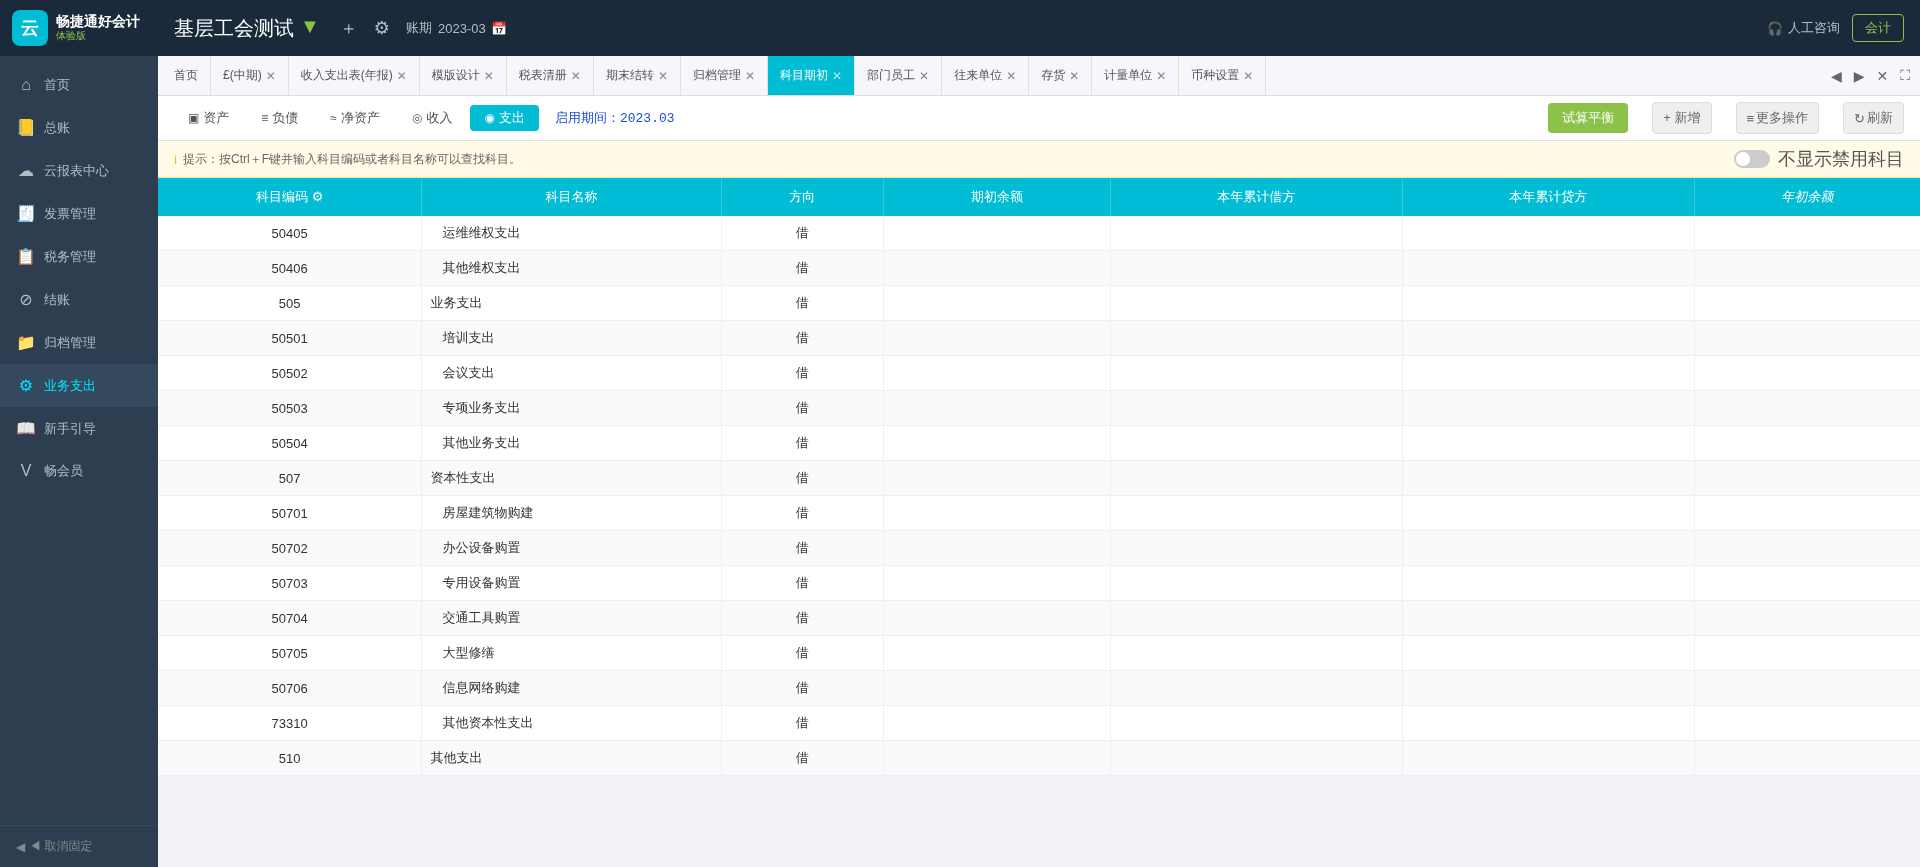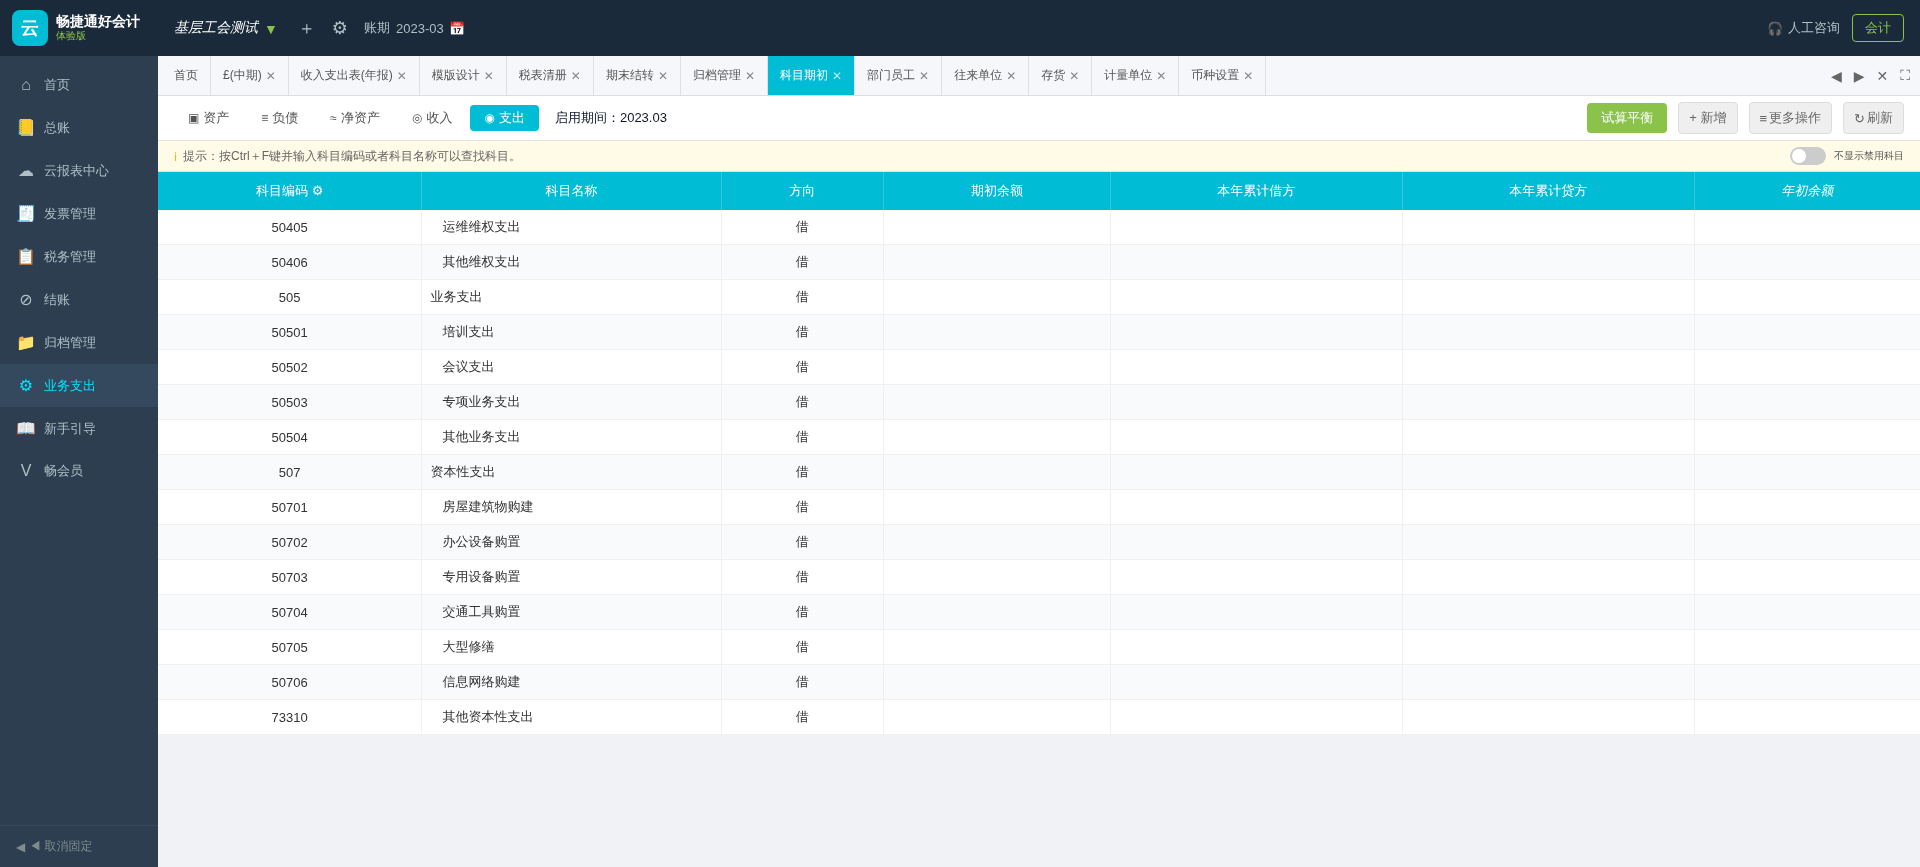--- a/index.html
+++ b/index.html
@@ -65,24 +65,23 @@
     
     .top-header {
       background: #1a2a3a;
       height: 56px;
       display: flex;
       align-items: center;
       padding: 0 16px;
       flex-shrink: 0;
     }
     .company-selector {
-      display: flex; align-items: flex-end;
-      color: white; font-size: 14px;
-      cursor: pointer;
-      font-style: italic;
+      display: flex; align-items: flex-start;
+      color: white; font-size: 20px;
+      cursor: pointer;
     }
     .company-selector .chevron { margin-left: 6px; color: #8bc34a; }
     .header-actions {
       display: flex; align-items: center; gap: 8px; margin-left: 16px;
     }
     .header-btn {
       color: #b0bec5; cursor: pointer; font-size: 18px; padding: 4px;
     }
     .period-info {
       color: #b0bec5; margin-left: 12px; font-size: 13px;
@@ -160,26 +159,27 @@
       color: #555;
       gap: 4px;
     }
     .filter-tab.active {
       background: #00bcd4;
       color: white;
     }
     .filter-tab .ft-icon { font-size: 12px; }
     .period-display {
       margin-left: 12px;
-      color: #0f172a;
+      color: #1d4ed8;
       font-size: 13px;
+      font-family: Liberation Mono, monospace;
     }
     .filter-right {
       margin-left: auto;
-      display: flex; align-items: center; gap: 11px;
+      display: flex; align-items: center; gap: 24px;
     }
     .btn-calc {
       background: #8bc34a;
       color: white;
       border: none;
       padding: 6px 14px;
       border-radius: 4px;
       cursor: pointer;
       font-size: 13px;
     }
@@ -229,21 +229,21 @@
       cursor: pointer;
     }
     .toggle-switch::after {
       content: '';
       width: 14px; height: 14px;
       background: white;
       border-radius: 50%;
       position: absolute;
       top: 2px; left: 2px;
     }
-    .toggle-label { font-size: 10px; color: #555; }
+    .toggle-label { font-size: 18px; color: #555; }
 
     
     .table-wrapper {
       flex: 1;
       overflow-y: auto;
       overflow-x: hidden;
       position: relative;
     }
     table {
       width: 100%;
@@ -615,17 +615,26 @@
           </tr>
           <tr>
             <td class="td-code">73310</td>
             <td class="td-name">其他资本性支出</td>
             <td class="td-dir">借</td>
             <td></td>
             <td></td>
             <td></td>
             <td></td>
           </tr>
+          <tr>
+            <td class="td-code">510</td>
+            <td class="td-name parent">其他支出</td>
+            <td class="td-dir">借</td>
+            <td></td>
+            <td></td>
+            <td></td>
+            <td></td>
+          </tr>
         </tbody>
     </table>
   </div>
 
 </div>
 
 </body></html>

